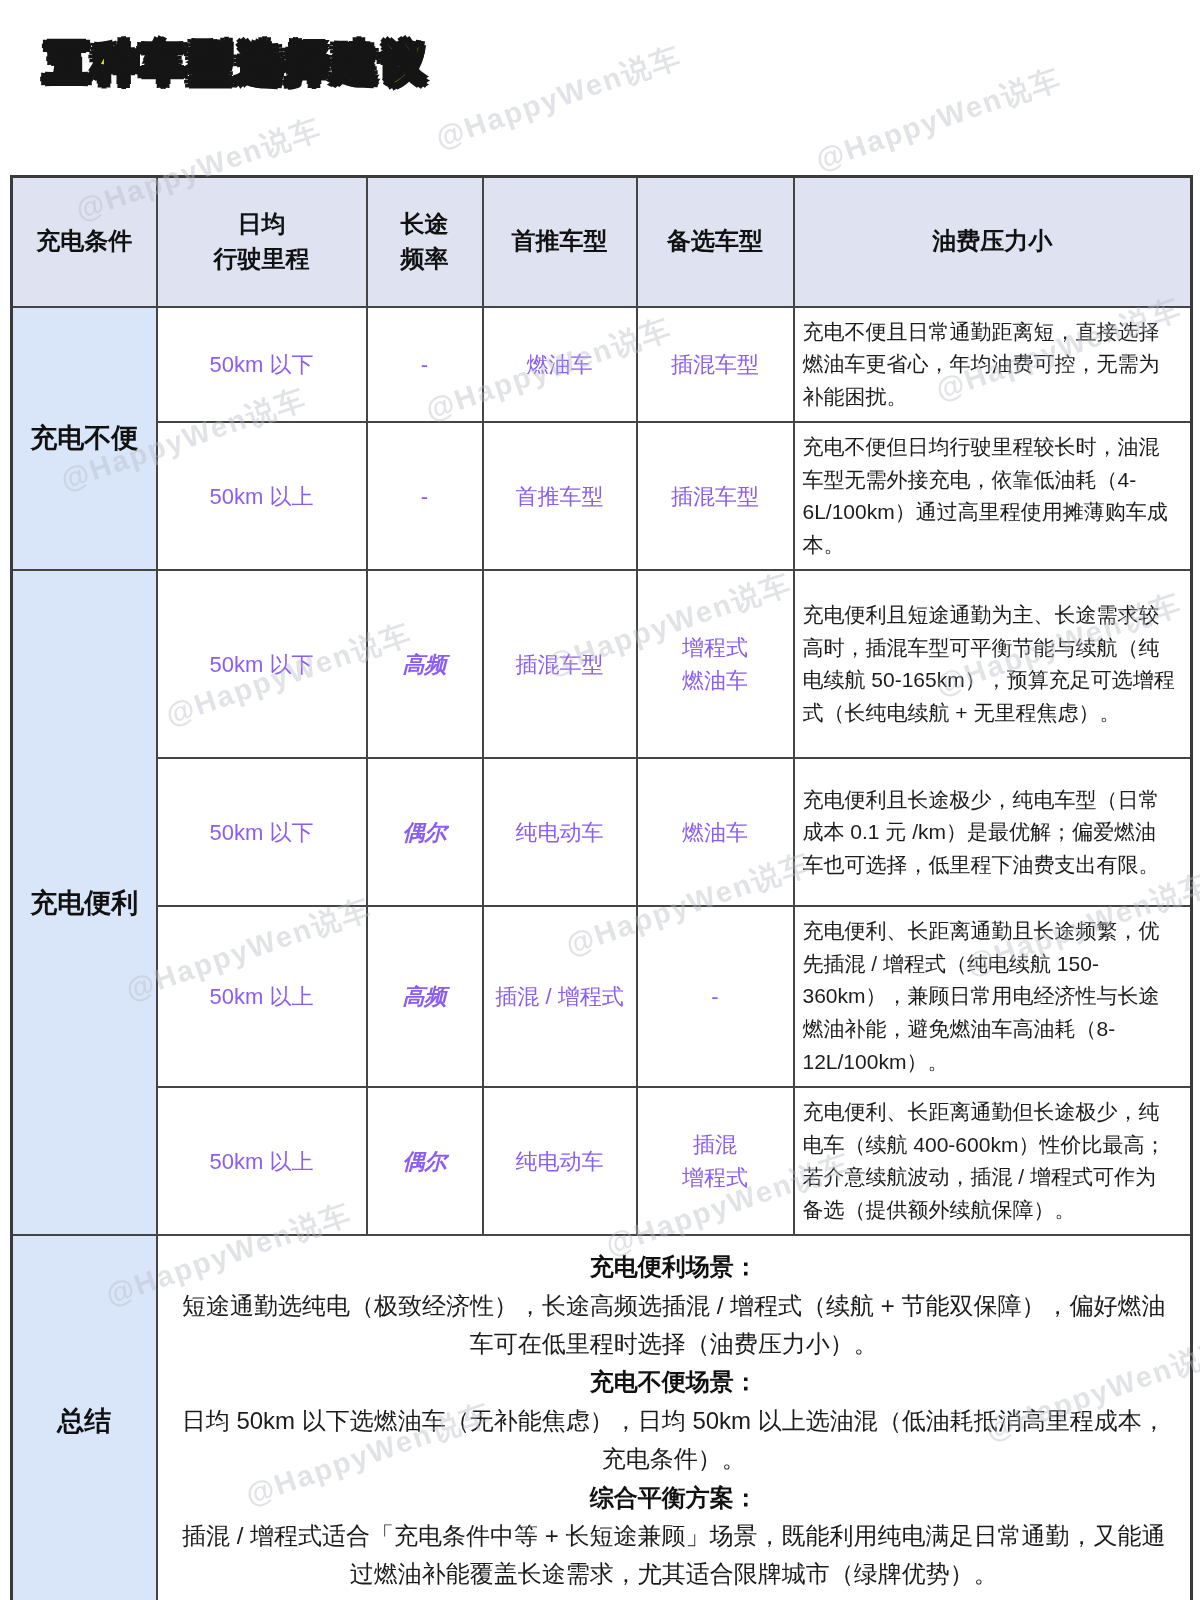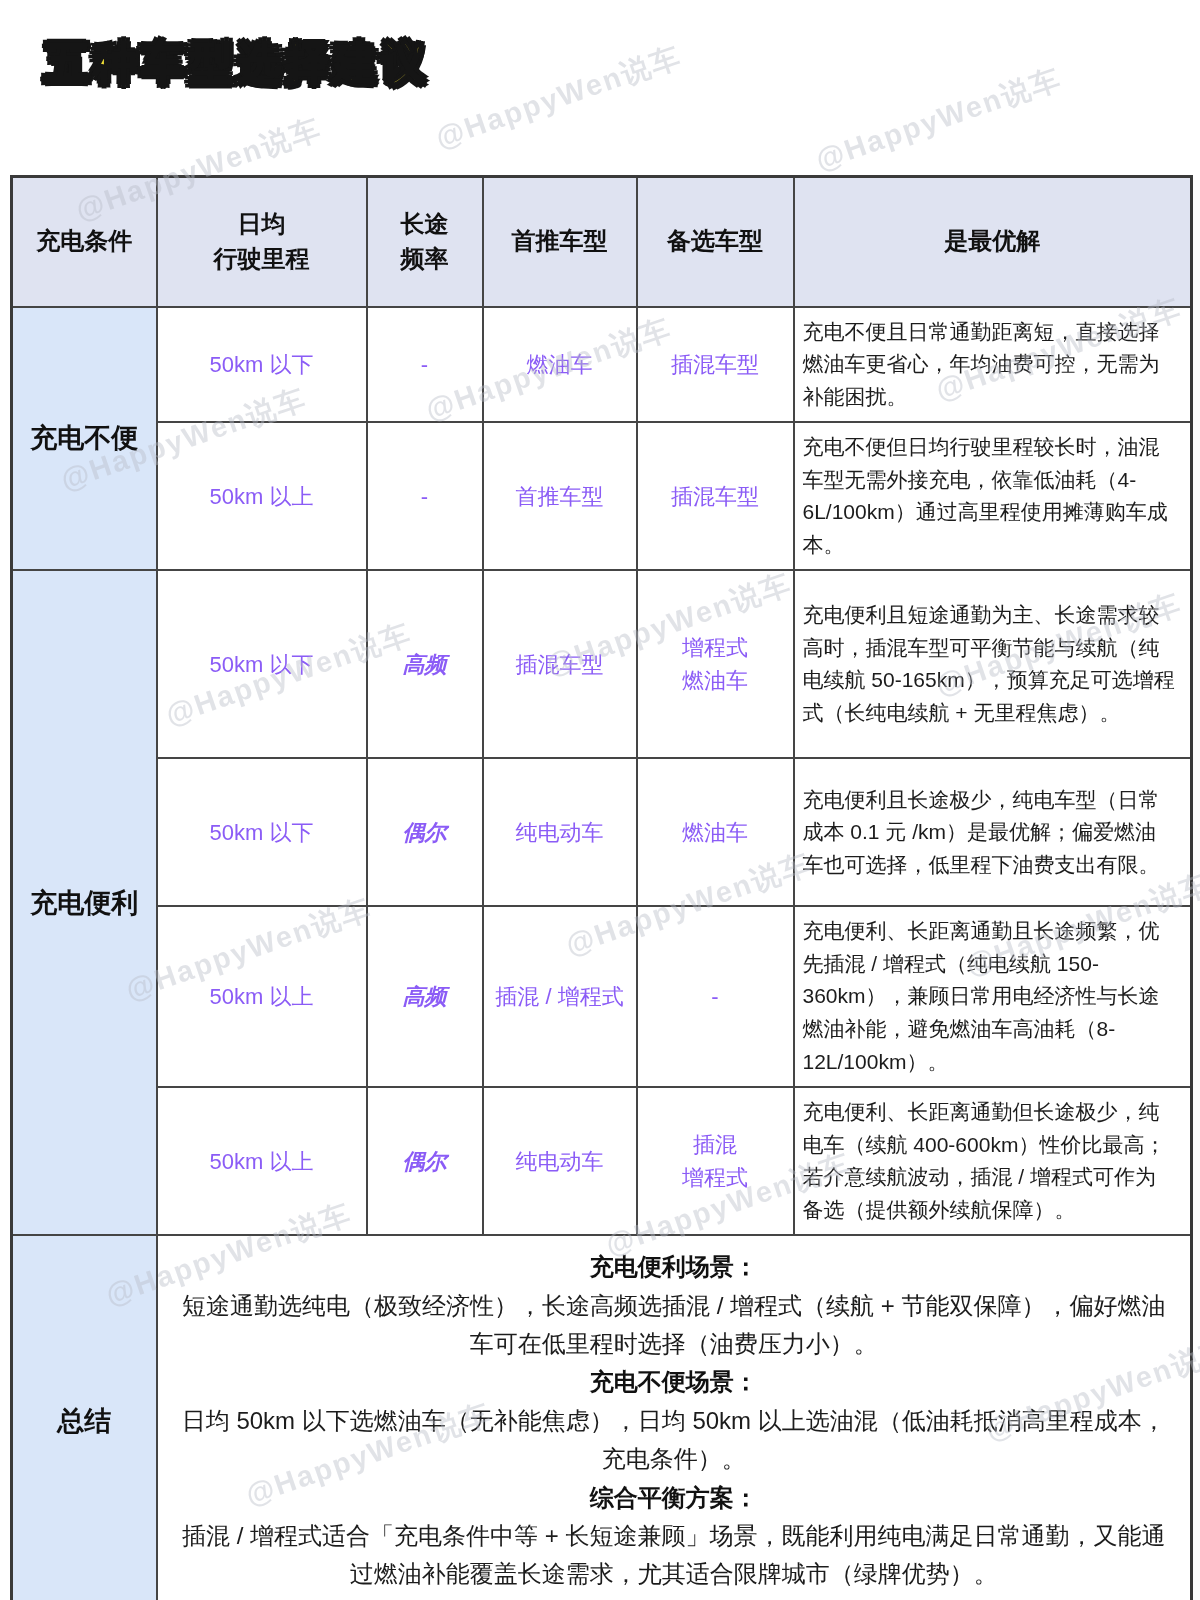--- a/index.html
+++ b/index.html
@@ -114,21 +114,21 @@
   </colgroup>
   <tbody>
     <tr class="row-hdr">
       <th>充电条件</th>
       <th>日均
 行驶里程</th>
       <th>长途
 频率</th>
       <th>首推车型</th>
       <th>备选车型</th>
-      <th>是最优解</th>
+      <th>油费压力小</th>
     </tr>
 
     <tr class="row-1">
       <td class="group-cell" rowspan="2">充电不便</td>
       <td class="cell">50km 以下</td>
       <td class="cell">-</td>
       <td class="cell">燃油车</td>
       <td class="cell">插混车型</td>
       <td class="advice">充电不便且日常通勤距离短，直接选择燃油车更省心，年均油费可控，无需为补能困扰。</td>
     </tr>

